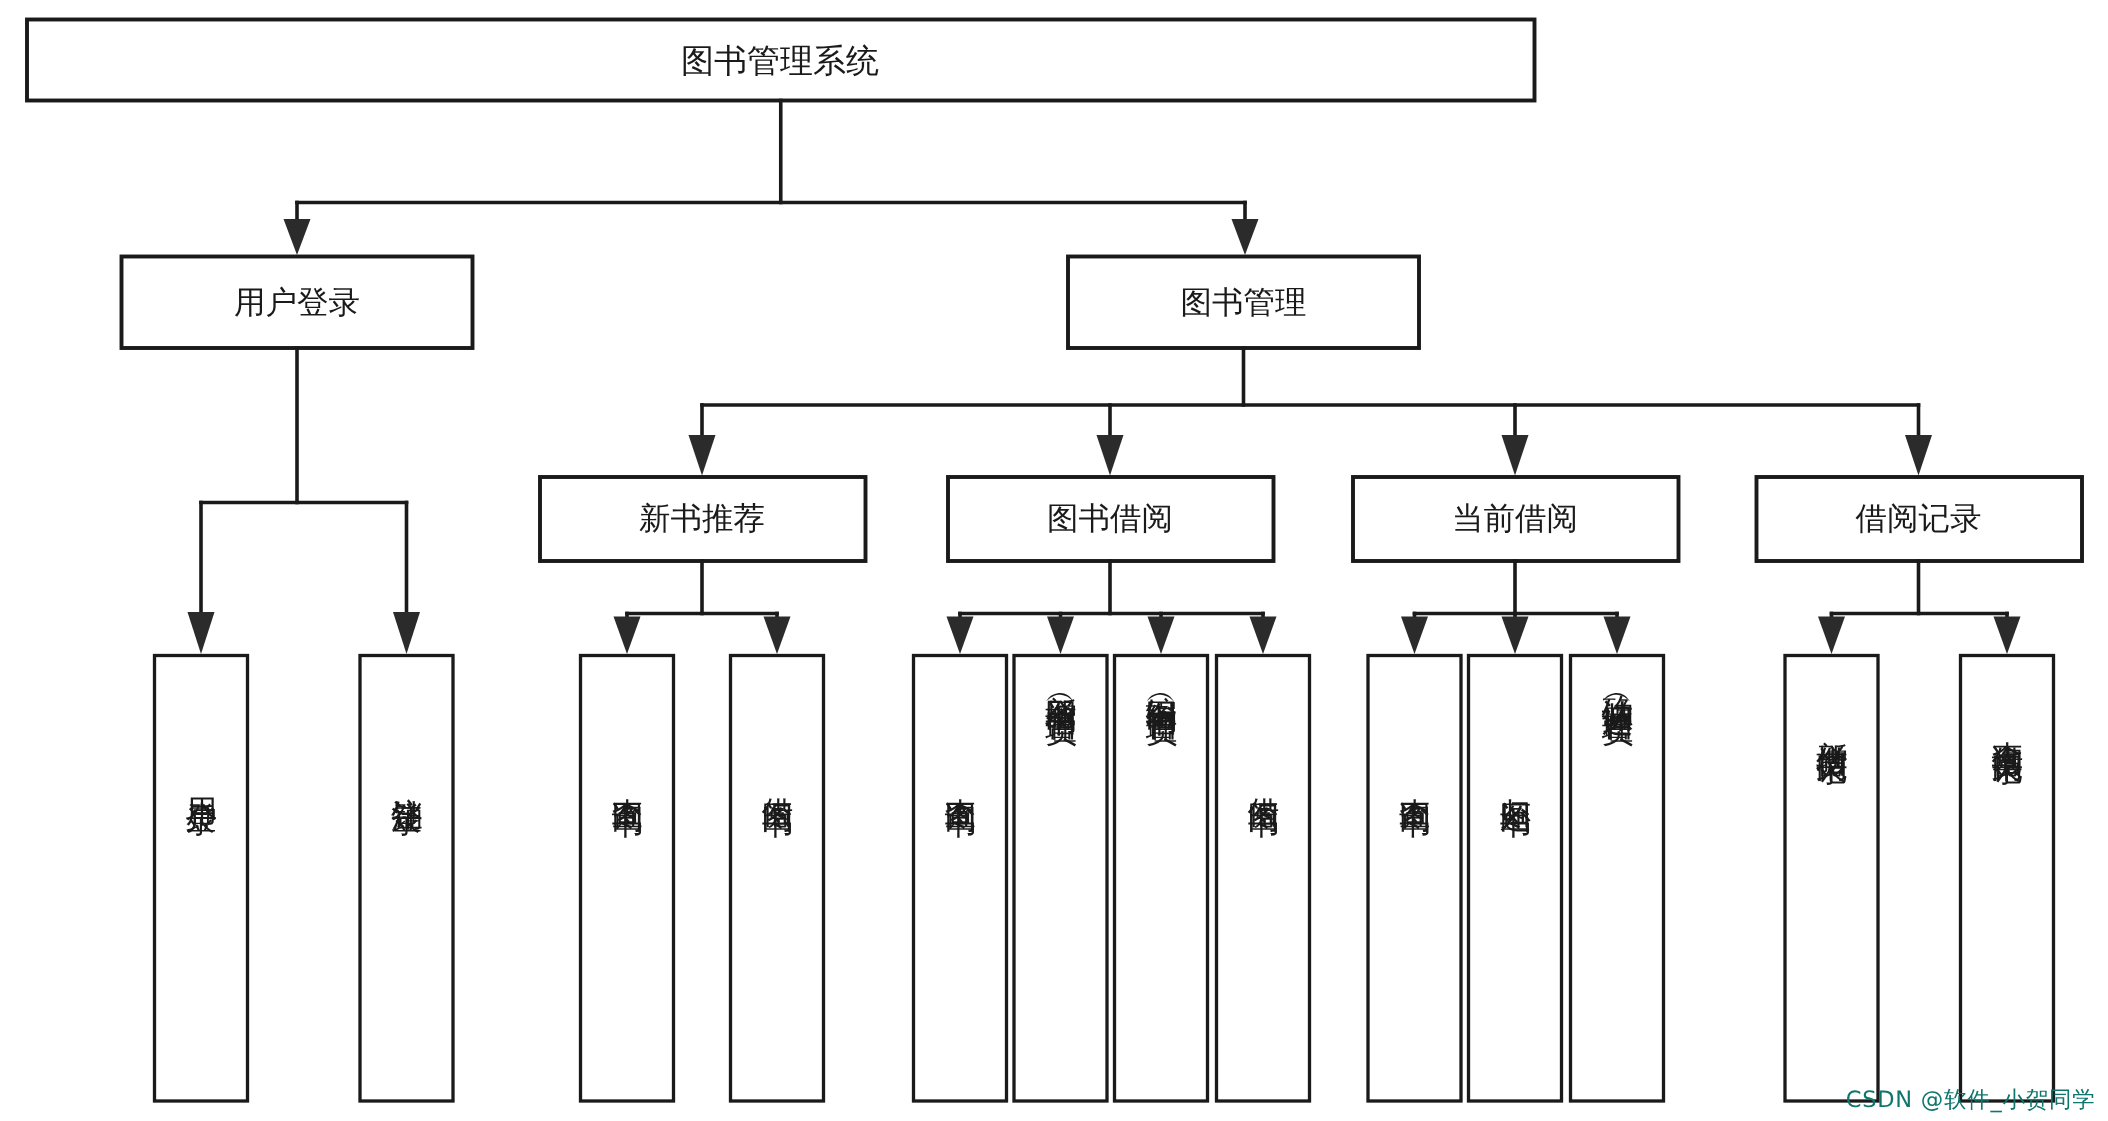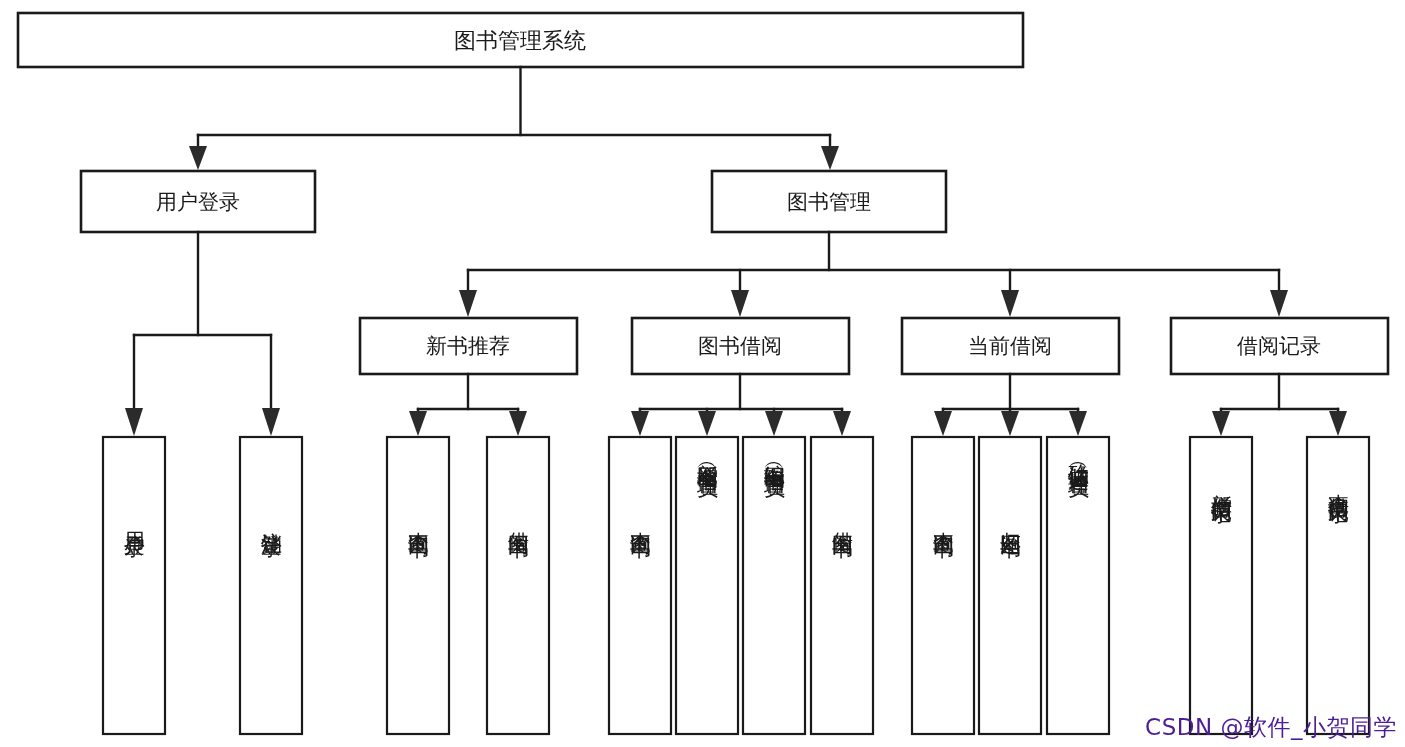--- a/index.html
+++ b/index.html
@@ -68,22 +68,22 @@
     line-height: 1.18;
     letter-spacing: 2px;
     color: #1a1a1a;
     white-space: nowrap;
   }
   .watermark {
     position: absolute;
     right: 8px;
     bottom: 4px;
     font-family: "DejaVu Sans", "Liberation Sans", sans-serif;
-    font-size: 23px;
-    color: #4c1d95;
+    font-size: 15px;
+    color: #0f766e;
     letter-spacing: 0.5px;
     white-space: nowrap;
     pointer-events: none;
   }
 </style>
 </head>
 <body>
 
 <div id="diagram-root">
 

